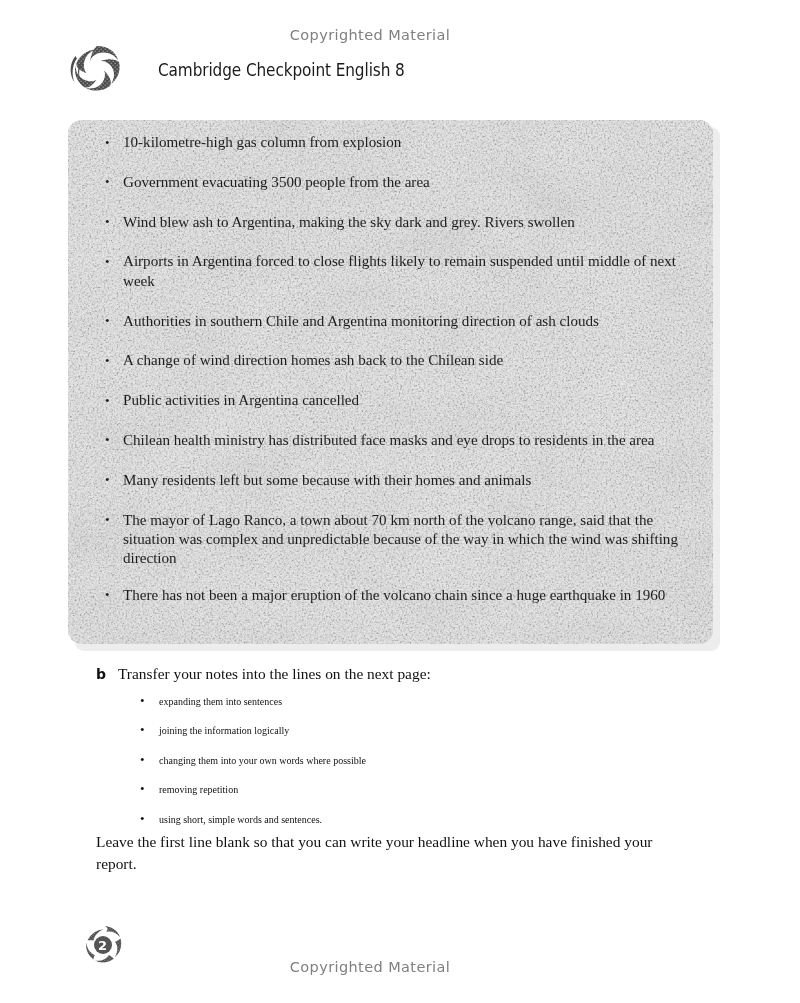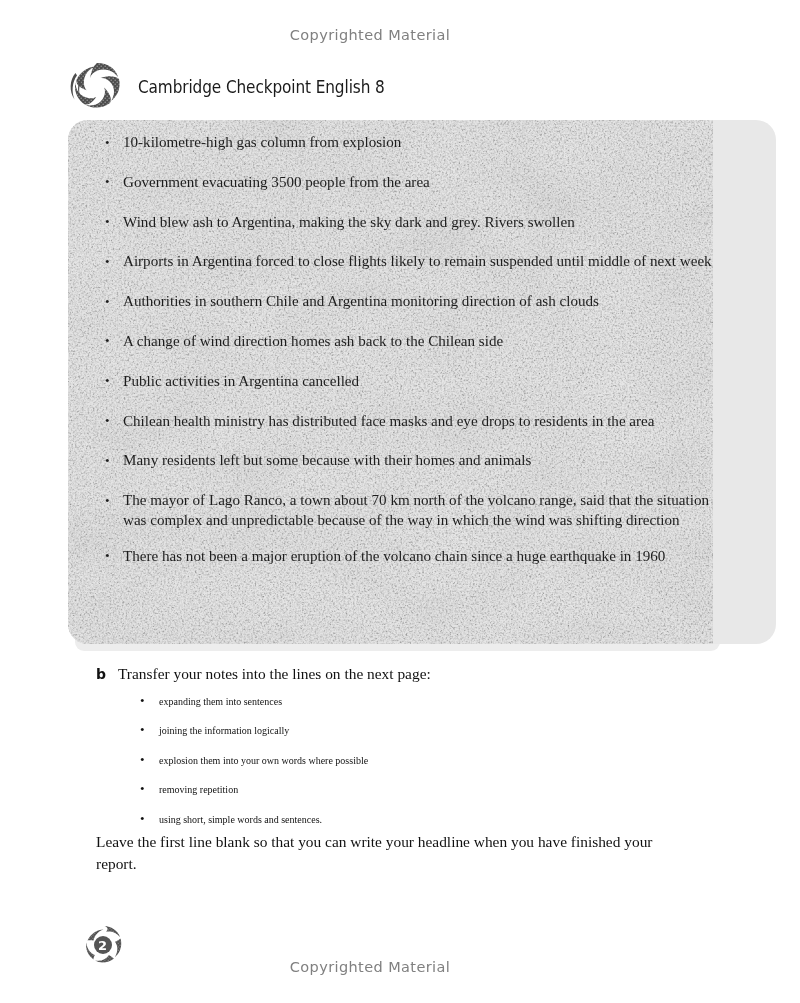--- a/index.html
+++ b/index.html
@@ -33,24 +33,25 @@
     color: #808080;
     font-weight: 400;
   }
   .copyright-top { top: 27px; }
   .copyright-bottom { top: 959px; }
 
   
   .header {
     position: absolute;
     left: 66px;
-    top: 59px;
+    top: 42px;
     height: 56px;
     display: flex;
     align-items: center;
+    gap: 20px;
   }
   .brand-logo {
     width: 60px;
     height: 56px;
     flex: 0 0 60px;
     display: block;
   }
   .book-title {
     font-family: "DejaVu Sans Condensed", "Liberation Sans Narrow", "Liberation Sans", sans-serif;
     font-size: 17px;
@@ -74,23 +75,23 @@
     top: 7px;
     width: 645px;
     height: 524px;
     background: #ededed;
     border-radius: 9px;
   }
   .notes-panel {
     position: absolute;
     left: 0;
     top: 0;
-    width: 708px;
+    width: 645px;
     height: 524px;
-    border-radius: 20px;
+    border-radius: 14px;
     overflow: hidden;
     background-color: #e8e8e8;
   }
   .notes-texture {
     position: absolute;
     inset: 0;
     opacity: 1;
   }
   .notes-content {
     position: absolute;
@@ -285,21 +286,21 @@
   </div>
 
   <div class="task-section">
     <div class="task-head">
       <span class="task-letter">b</span>
       <span class="task-stem">Transfer your notes into the lines on the next page:</span>
     </div>
     <ul class="sub-list">
       <li>expanding them into sentences</li>
       <li>joining the information logically</li>
-      <li>explosion them into your own words where possible</li>
+      <li>changing them into your own words where possible</li>
       <li>removing repetition</li>
       <li>using short, simple words and sentences.</li>
     </ul>
   </div>
 
   <div class="closing-note">Leave the first line blank so that you can write your headline when you have finished your report.</div>
 
   <div class="page-badge">
     <svg width="46" height="46" viewBox="0 0 46 46" aria-hidden="true">
       <defs>

